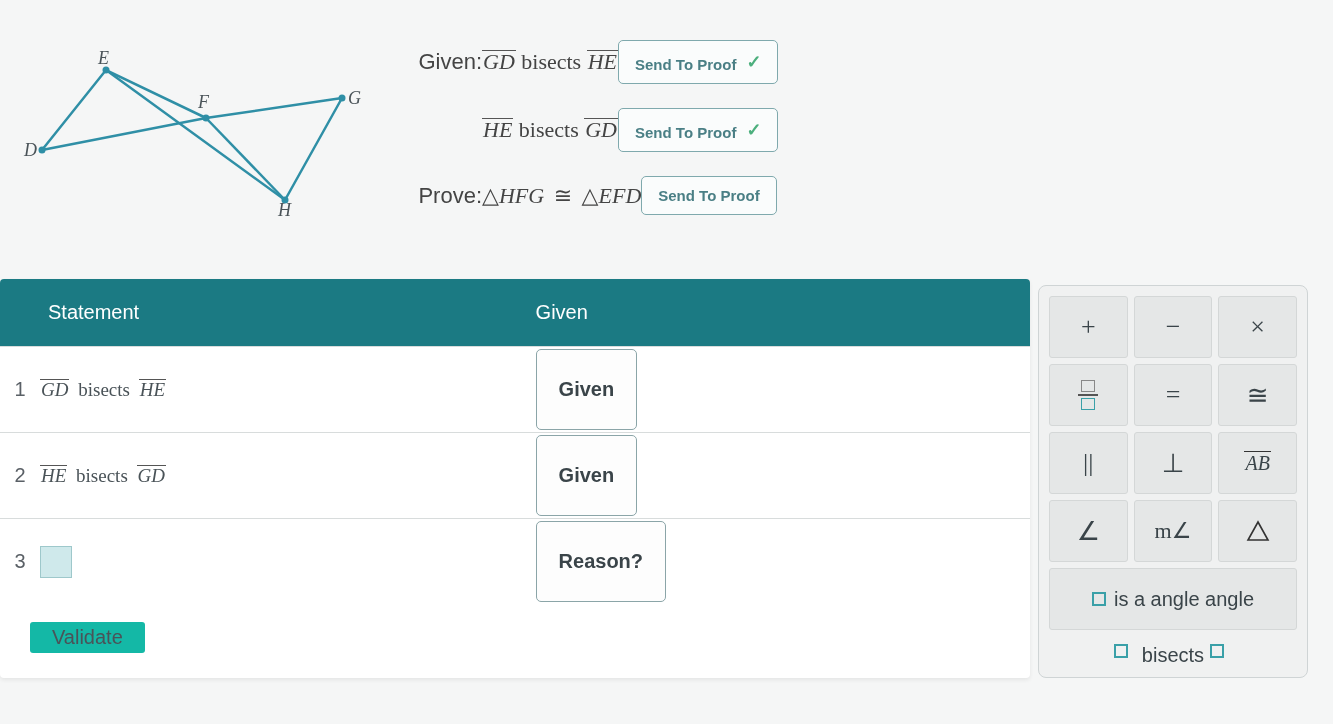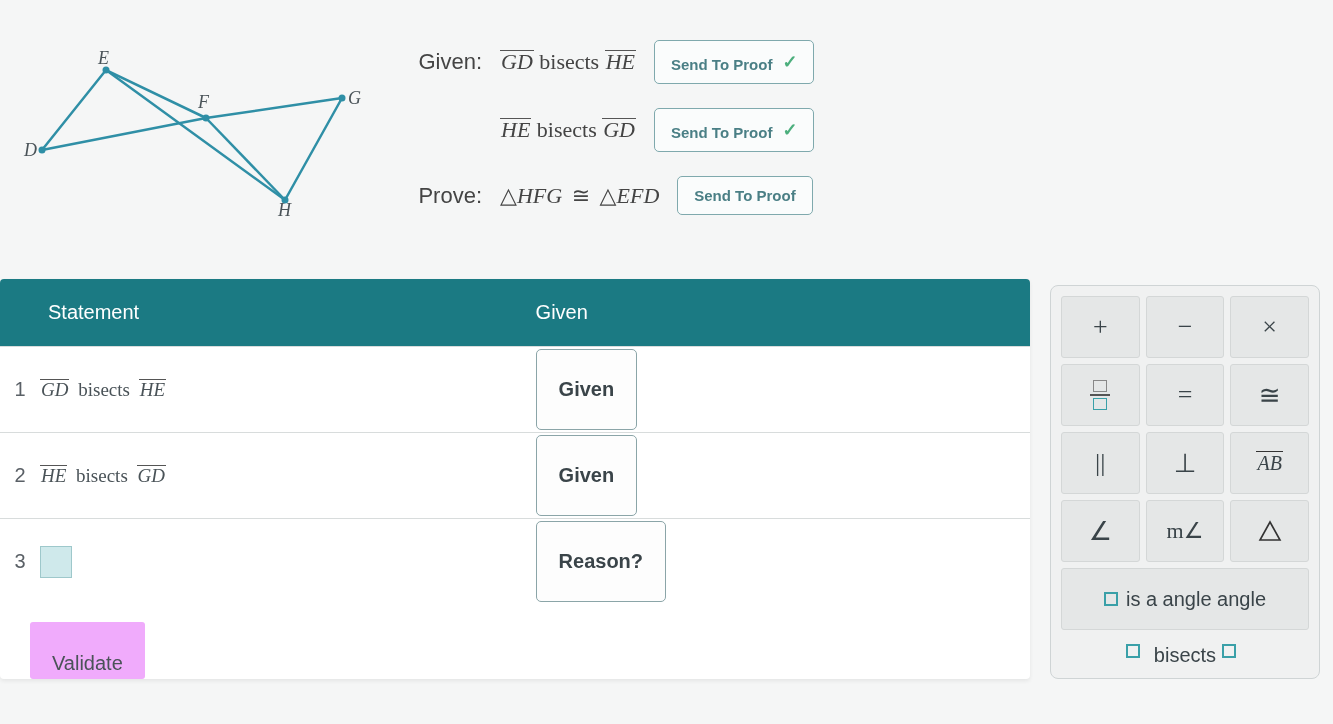--- a/index.html
+++ b/index.html
@@ -26,21 +26,20 @@
     position: absolute;
     font-style: italic;
     font-family: Georgia, serif;
     font-size: 18px;
     color: #4a5358;
   }
   .problem-lines { flex: 0 0 440px; }
   .pline {
     display: flex;
     align-items: center;
-    gap: 18px;
     margin-bottom: 24px;
     font-size: 22px;
     color: #444;
   }
   .pline .lead { width: 82px; text-align: right; }
   .math { font-family: Georgia, "Times New Roman", serif; font-style: italic; }
   .seg { display: inline-block; border-top: 1.5px solid #555; padding: 0 1px; line-height: 1; text-align: center; }
   .stp-btn {
     border: 1.5px solid #7fa9ad;
     background: #fafcfc;
@@ -51,21 +50,21 @@
     border-radius: 5px;
     display: inline-flex;
     align-items: flex-end;
     gap: 10px;
     cursor: pointer;
   }
   .check { color: #4caf7d; font-size: 18px; font-weight: 700; }
 
   .bottom-area {
     display: flex;
-    gap: 20px;
+    gap: 8px;
     padding: 0 0 0 0;
   }
   .proof-table {
     flex: 0 0 1030px;
     border-radius: 4px;
     overflow: hidden;
     box-shadow: 0 2px 4px rgba(0,0,0,0.07);
     background: #fff;
   }
   .proof-header {
@@ -110,24 +109,24 @@
   }
   .empty-box {
     width: 32px; height: 32px;
     background: #cfe9eb;
     border: 1px solid #9ec8cb;
     display: inline-block;
     vertical-align: middle;
   }
   .validate-row { padding: 18px 0 0 30px; }
   .validate-btn {
-    background: #f0abfc;
+    background: #14b8a6;
     color: #4a5358;
     border: none;
-    padding: 30px 22px 4px 22px;
+    padding: 4px 22px 4px 22px;
     font-size: 20px;
     border-radius: 3px;
     cursor: pointer;
   }
 
   .palette {
     flex: 0 0 270px;
     background: #f0f1f1;
     border: 1.5px solid #cfd4d5;
     border-radius: 8px;

